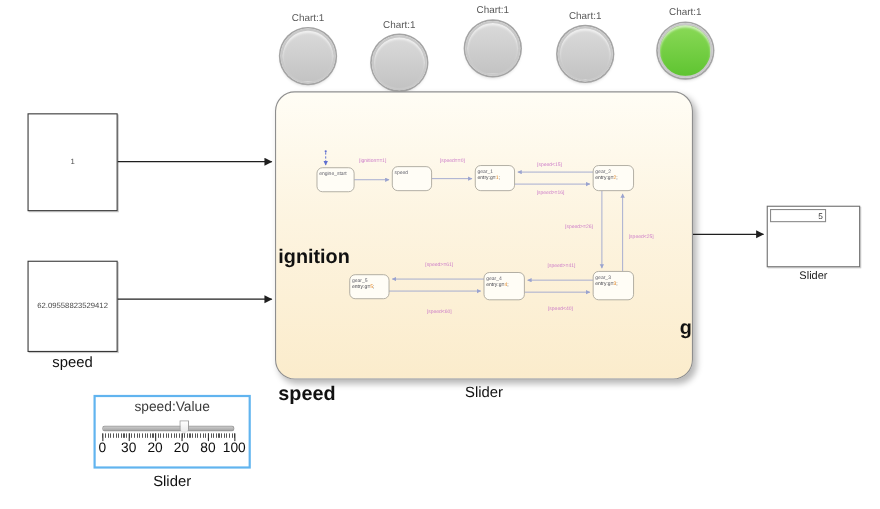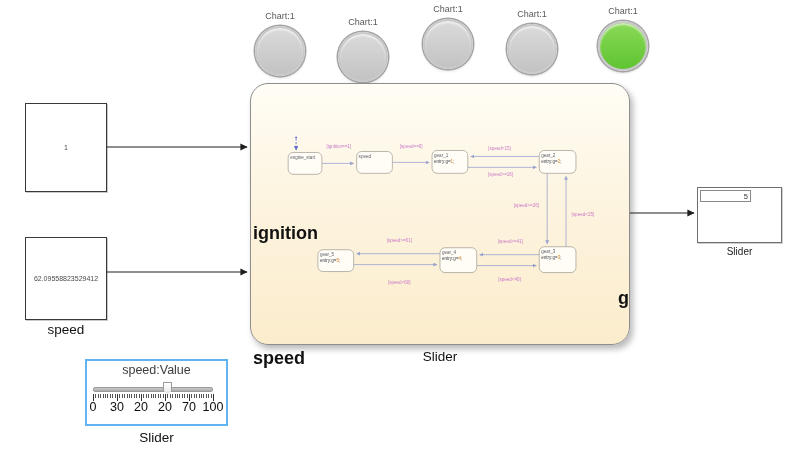--- a/index.html
+++ b/index.html
@@ -188,21 +188,21 @@
       <div class="major-tick" style="left:24px;"></div>
       <div class="major-tick" style="left:48px;"></div>
       <div class="major-tick" style="left:72px;"></div>
       <div class="major-tick" style="left:96px;"></div>
       <div class="major-tick" style="left:120px;"></div>
     </div>
     <span class="tickn" style="left:-7px;">0</span>
     <span class="tickn" style="left:17px;">30</span>
     <span class="tickn" style="left:41px;">20</span>
     <span class="tickn" style="left:65px;">20</span>
-    <span class="tickn" style="left:89px;">70</span>
+    <span class="tickn" style="left:89px;">80</span>
     <span class="tickn" style="left:113px;">100</span>
   </div>
   <div id="slider-caption">Slider</div>
 
   <svg id="wires">
     <defs>
       <marker id="arrK" markerWidth="8" markerHeight="8" refX="5.5" refY="3" orient="auto">
         <path d="M0,0 L6,3 L0,6 Z" fill="#1f1f1f"></path>
       </marker>
     </defs>

